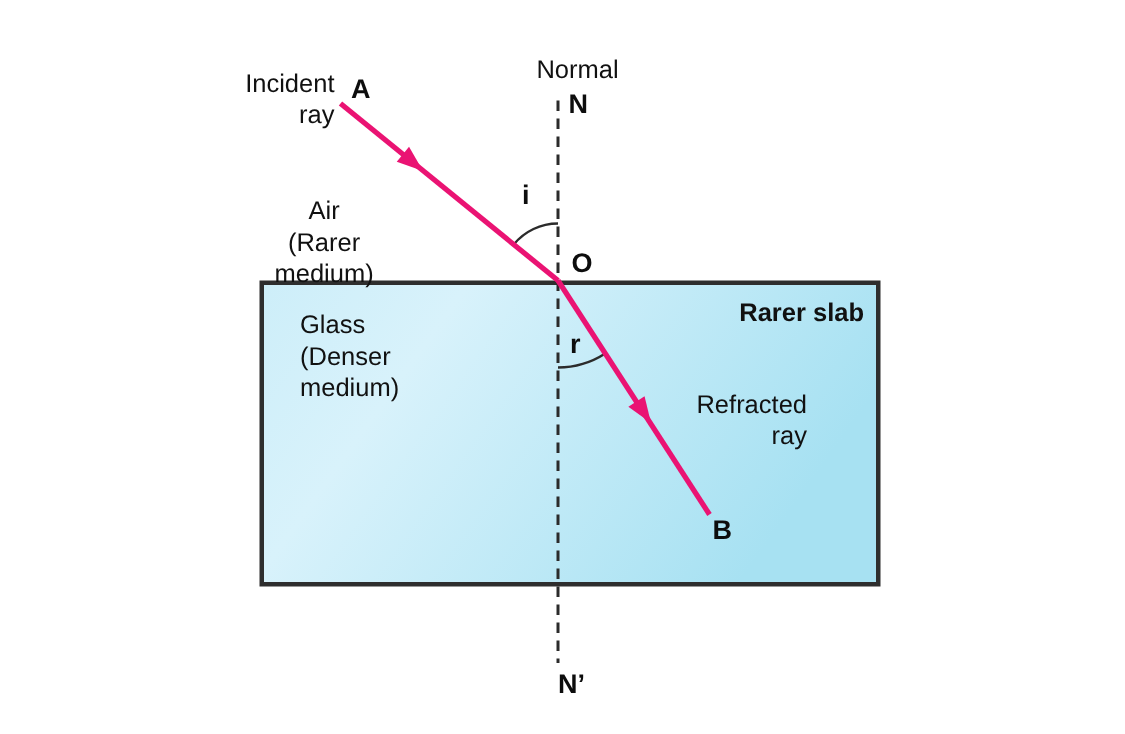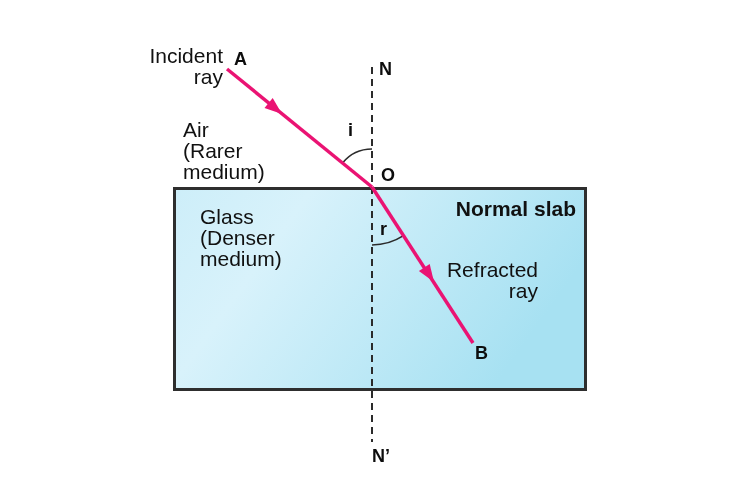--- a/index.html
+++ b/index.html
@@ -16,21 +16,21 @@
     color: #111111;
     overflow: hidden;
   }
   .stage svg {
     position: absolute;
     left: 0;
     top: 0;
   }
   .lbl {
     position: absolute;
-    font-size: 21px;
+    font-size: 17px;
     line-height: 21px;
     white-space: pre-line;
     color: #111111;
   }
   .lbl.right { text-align: right; }
   .lbl.center { text-align: center; }
   .pt {
     position: absolute;
     font-size: 18px;
     font-weight: bold;
@@ -75,32 +75,33 @@
 
     <line x1="372" y1="187" x2="473" y2="343" stroke="#ea1373" stroke-width="3.5"></line>
     <polygon points="434,282 418.9,271.1 429.7,264.1" fill="#ea1373"></polygon>
   </svg>
 
   <div class="lbl right" style="left:133px; top:45px; width:90px;">Incident
 ray</div>
 
   <div class="pt" style="left:234px; top:50px;">A</div>
 
+  <div class="lbl center" style="left:335px; top:36px; width:100px;">Normal</div>
 
   <div class="pt" style="left:379px; top:60px;">N</div>
 
-  <div class="lbl" style="left:183px; top:119px;">Air
+  <div class="lbl" style="left:183px; top:130px;text-align:center;">Air
 (Rarer
 medium)</div>
 
   <div class="angle" style="left:348px; top:121px;">i</div>
 
   <div class="pt" style="left:381px; top:166px;">O</div>
 
-  <div class="lbl right bold-lbl" style="left:436px; top:198px; width:140px;">Normal slab</div>
+  <div class="lbl right bold-lbl" style="left:436px; top:198px; width:140px;">Rarer slab</div>
 
   <div class="lbl" style="left:188px; top:206px;margin-left:12px;">Glass
 (Denser
 medium)</div>
 
   <div class="angle" style="left:380px; top:220px;">r</div>
 
   <div class="lbl right" style="left:438px; top:259px; width:100px;text-align:right;">Refracted
 ray</div>
 

